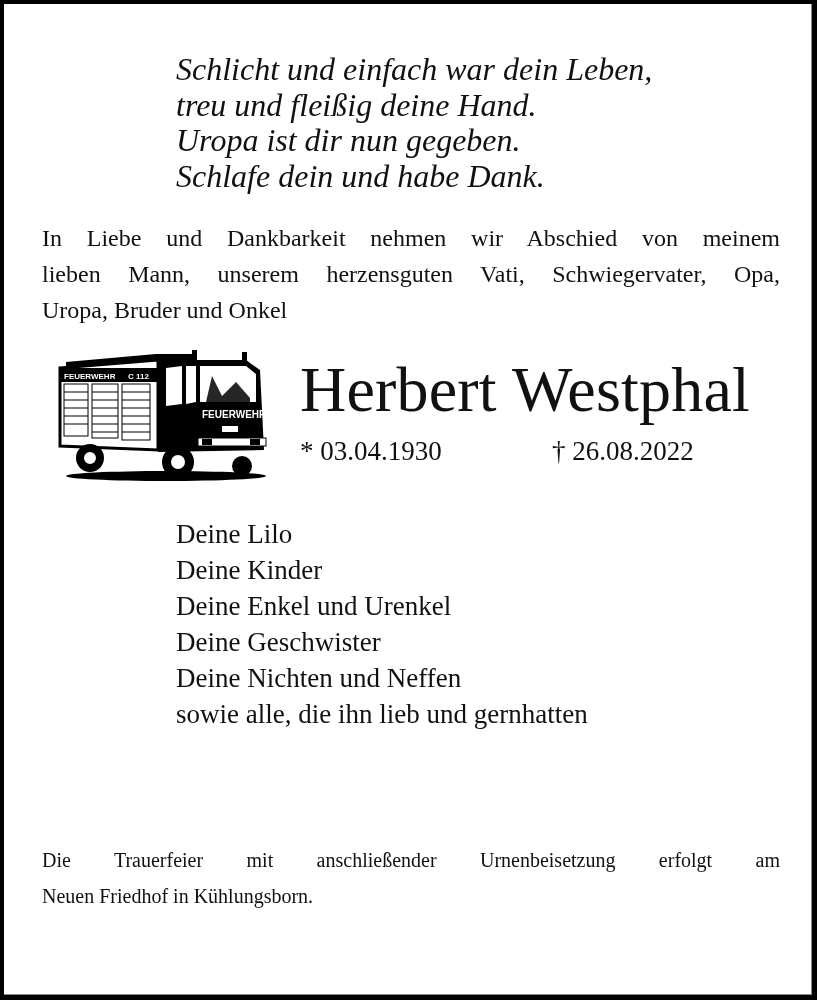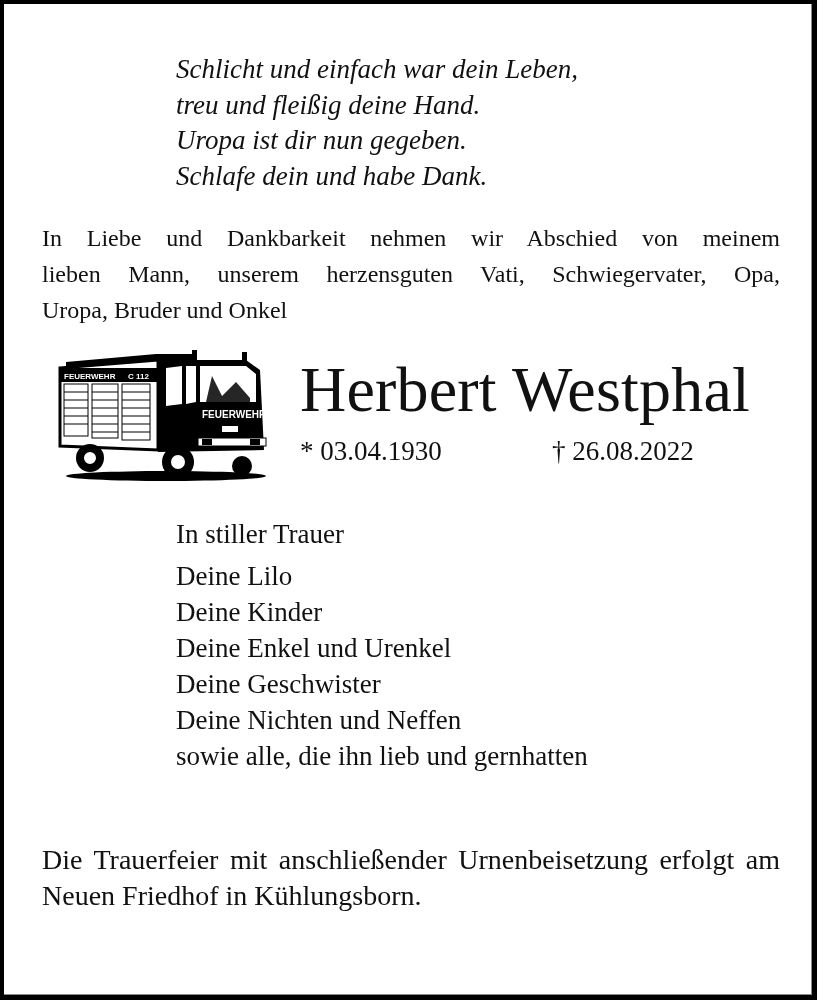--- a/index.html
+++ b/index.html
@@ -10,21 +10,21 @@
       color: #111111;
     }
     .card {
       position: absolute; left: 4px; top: 4px; width: 808px; height: 991px;
       background: #ffffff;
       border-right: 1px solid #8a8a8a; border-bottom: 1px solid #8a8a8a;
       box-sizing: border-box;
     }
     .poem {
       position: absolute; left: 172px; top: 48px;
-      font-style: italic; font-size: 27px; line-height: 35.5px;
+      font-style: italic; font-size: 32px; line-height: 35.5px;
     }
     .poem div { white-space: nowrap; }
     .intro {
       position: absolute; left: 38px; top: 216px; width: 738px;
       font-size: 24px; line-height: 36px; text-align: justify;
     }
     .intro div { white-space: nowrap; text-align: justify; text-align-last: justify; }
     .intro div.last { text-align-last: left; }
     .truck {
       position: absolute; left: 42px; top: 342px; width: 224px; height: 138px;
@@ -39,21 +39,21 @@
     }
     .dates .died { position: absolute; left: 252px; top: 0; }
     .mourners {
       position: absolute; left: 172px; top: 512px;
       font-size: 27px; line-height: 36px;
     }
     .mourners .heading { margin-bottom: 6px; }
     .mourners div { white-space: nowrap; }
     .service {
       position: absolute; left: 38px; top: 838px; width: 738px;
-      font-size: 28px; line-height: 36px;
+      font-size: 20px; line-height: 36px;
     }
     .service div { white-space: nowrap; text-align: justify; text-align-last: justify; }
     .service div.last { text-align-last: left; }
   </style>
 </head>
 <body>
 
 <div class="card">
 
   <div class="poem">
@@ -130,21 +130,20 @@
   </div>
 
   <div class="name">Herbert Westphal</div>
 
   <div class="dates">
     <span>* 03.04.1930</span>
     <span class="died">† 26.08.2022</span>
   </div>
 
   <div class="mourners">
-    <div class="heading">In stiller Trauer</div>
     <div>Deine Lilo</div>
     <div>Deine Kinder</div>
     <div>Deine Enkel und Urenkel</div>
     <div>Deine Geschwister</div>
     <div>Deine Nichten und Neffen</div>
     <div>sowie alle, die ihn lieb und gernhatten</div>
   </div>
 
   <div class="service">
     <div>Die Trauerfeier mit anschließender Urnenbeisetzung erfolgt am</div>

